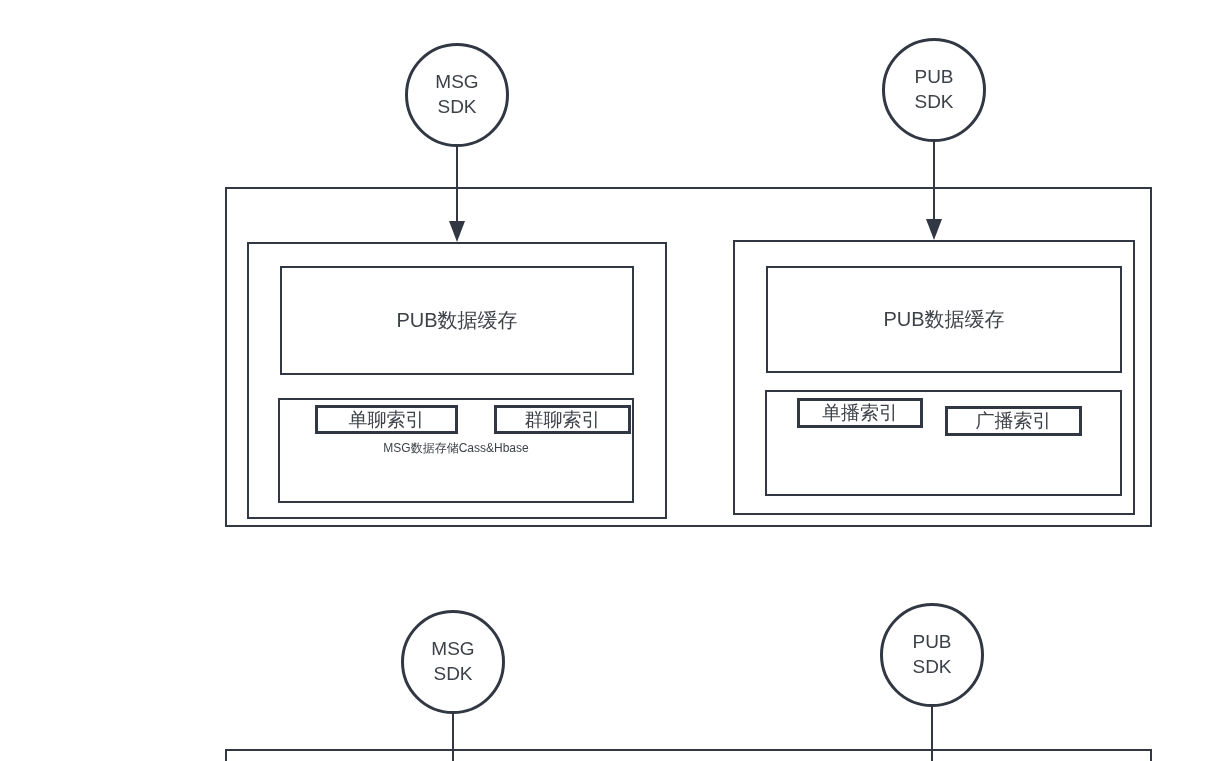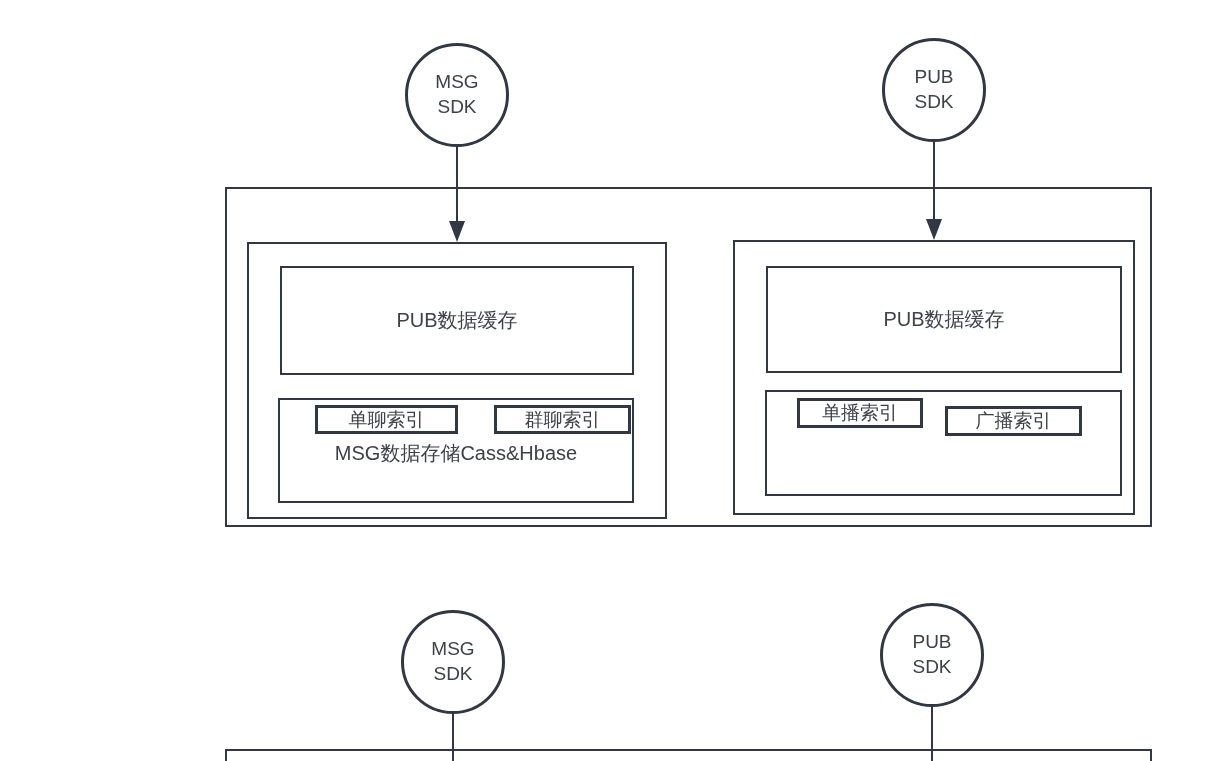--- a/index.html
+++ b/index.html
@@ -57,21 +57,21 @@
     background:var(--bg);
     box-sizing:border-box;
     display:flex;align-items:center;justify-content:center;
     font-size:19px;
     white-space:nowrap;
   }
   .storage-label{
     position:absolute;
     left:0;width:100%;
     text-align:center;
-    font-size:20px;
+    font-size:12px;
     white-space:nowrap;
   }
 </style>
 </head>
 <body>
 
 <div class="canvas">
 
   <div class="box" style="left:225px;top:187px;width:927px;height:340px;"></div>
 

